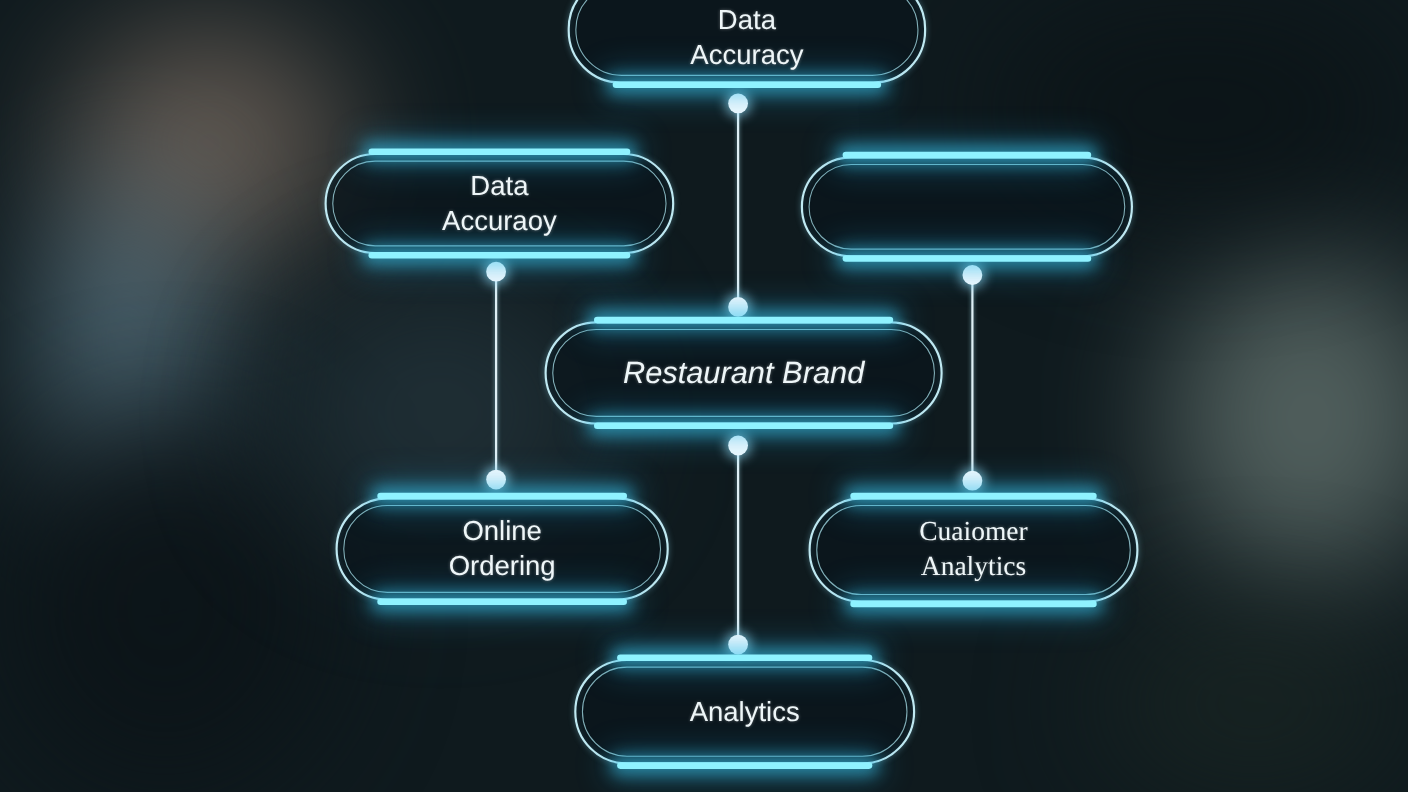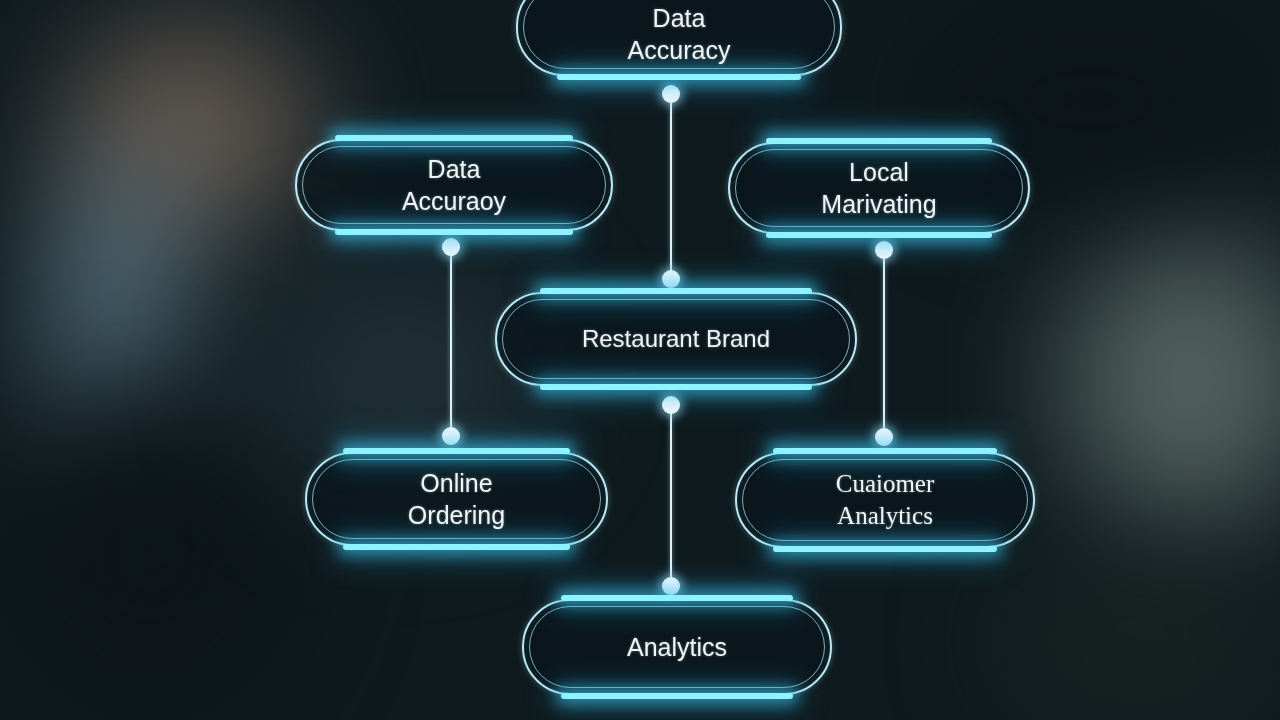--- a/index.html
+++ b/index.html
@@ -36,21 +36,21 @@
   }
   .glow-top, .glow-bot {
     position:absolute; left:12%; right:12%; height:6px; border-radius:6px;
     background:#8ff2ff; box-shadow:0 0 14px 6px rgba(60,200,240,.55), 0 0 30px 10px rgba(40,170,220,.3);
     pointer-events:none;
   }
   .glow-top { top:-6px; }
   .glow-bot { bottom:-6px; }
   .label { color:#eef6f8; font-size:25px; line-height:32px; white-space:pre-line;
            text-shadow:0 0 3px rgba(255,255,255,.35); position:relative; z-index:1; }
-  .label.big { font-size:24px; }
+  .label.big { font-size:28px;font-style:italic; }
 </style>
 </head>
 <body>
 
 <div class="bg">
   <div class="blob b1"></div>
   <div class="blob b2"></div>
   <div class="blob b3"></div>
   <div class="blob b4"></div>
   <div class="blob b5"></div>
@@ -81,22 +81,20 @@
 <div class="node" style="left:295px; top:139px; width:318px; height:92px;">
   <div class="glow-top"></div>
   <div class="glow-bot"></div>
   <span class="label">Data
 Accuraoy</span>
 </div>
 
 <div class="node" style="left:728px; top:142px; width:302px; height:92px;">
   <div class="glow-top"></div>
   <div class="glow-bot"></div>
-  <span class="label">Local
-Marivating</span>
 </div>
 
 <div class="node" style="left:495px; top:292px; width:362px; height:94px;">
   <div class="glow-top"></div>
   <div class="glow-bot"></div>
   <span class="label big">Restaurant Brand</span>
 </div>
 
 <div class="node" style="left:305px; top:452px; width:303px; height:94px;">
   <div class="glow-top"></div>

